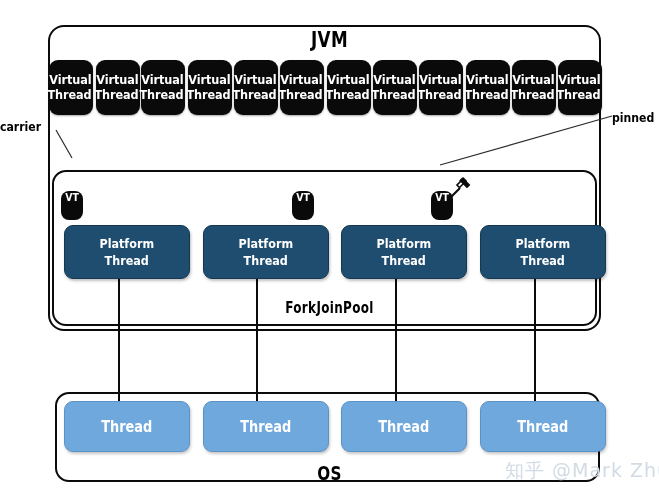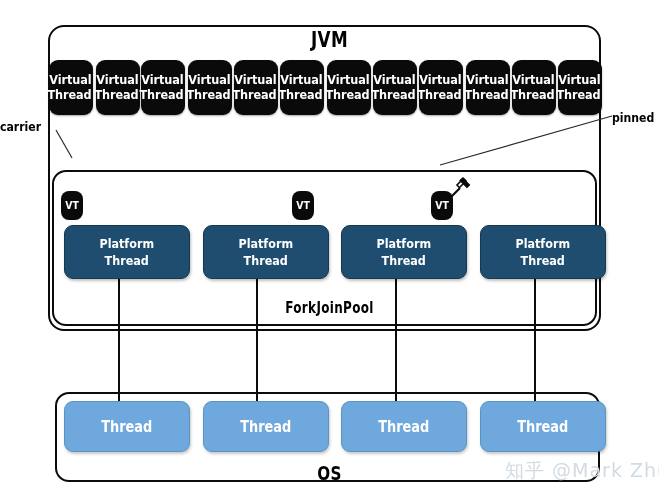--- a/index.html
+++ b/index.html
@@ -56,21 +56,21 @@
   }
   .vt-chip span{display:block;transform:scaleX(.94);}
 
   
   .vt-badge{
     position:absolute;
     width:22px;height:29px;
     background:#0a0a0a;
     border-radius:8px;
     color:#fff;
-    display:flex;align-items:center;justify-content:center;
+    display:flex;align-items:flex-start;justify-content:center;
     font-size:11px;font-weight:bold;
     z-index:7;
   }
   .vt-badge span{transform:scaleX(.85);display:block;}
 
   
   .pt-box{
     position:absolute;
     top:225px;
     width:124px;height:52px;

